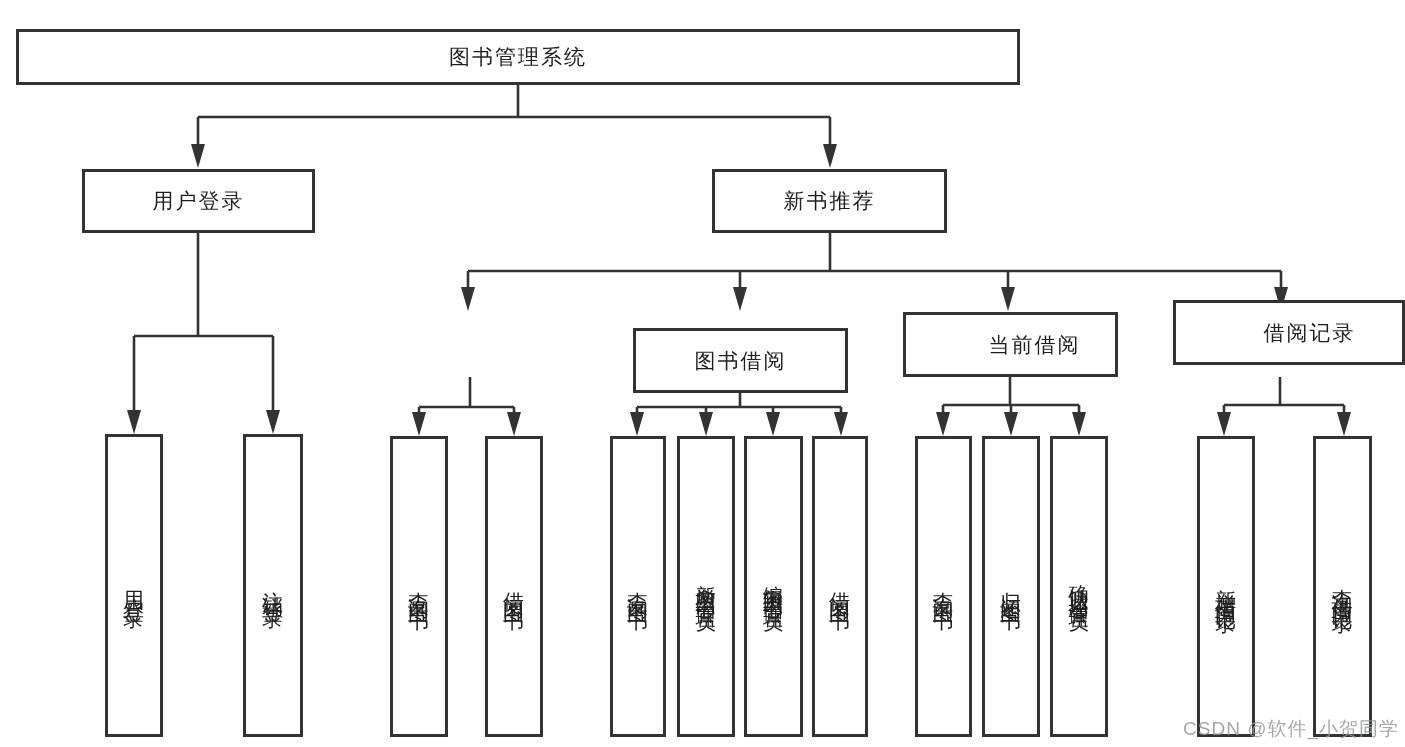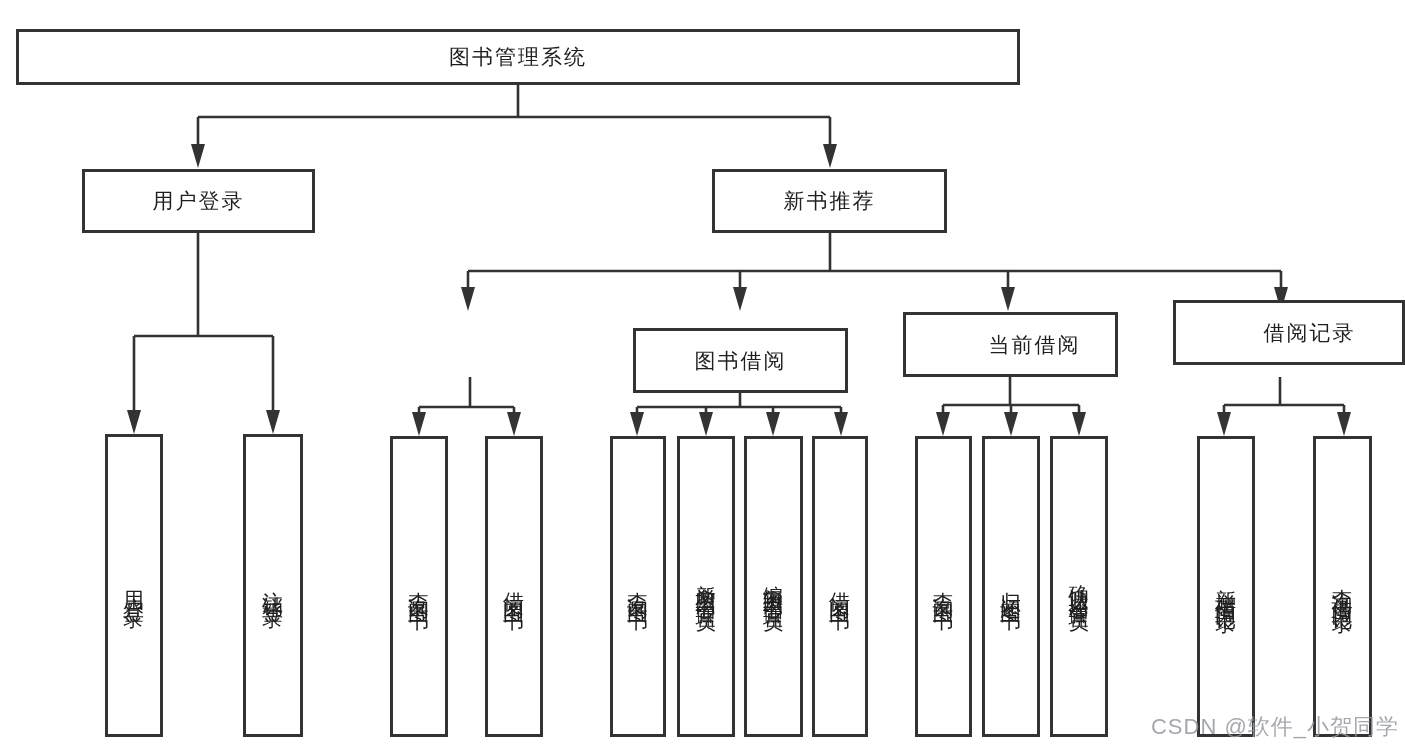--- a/index.html
+++ b/index.html
@@ -42,21 +42,21 @@
     white-space:nowrap;
   }
   #connectors{
     position:absolute;left:0;top:0;width:1405px;height:747px;
     pointer-events:none;
   }
   #watermark{
     position:absolute;
     right:6px;
     bottom:5px;
-    font-size:22px;
+    font-size:19px;
     letter-spacing:1px;
     color:rgba(148,152,158,0.85);
     z-index:10;
     white-space:nowrap;
   }
 </style>
 </head>
 <body>
 
 <div id="canvas">

